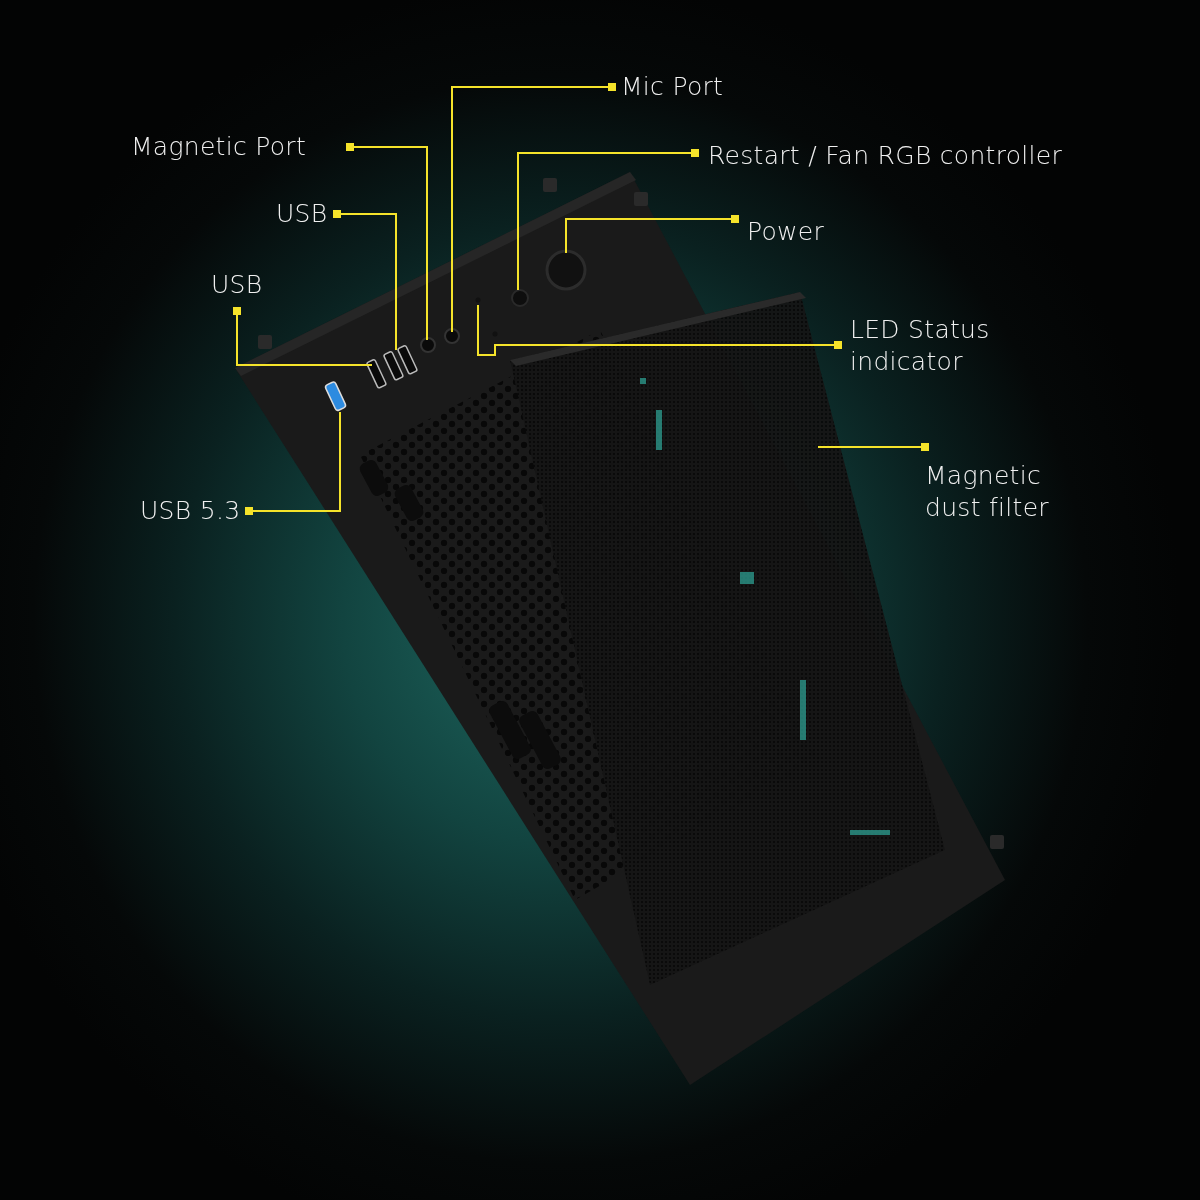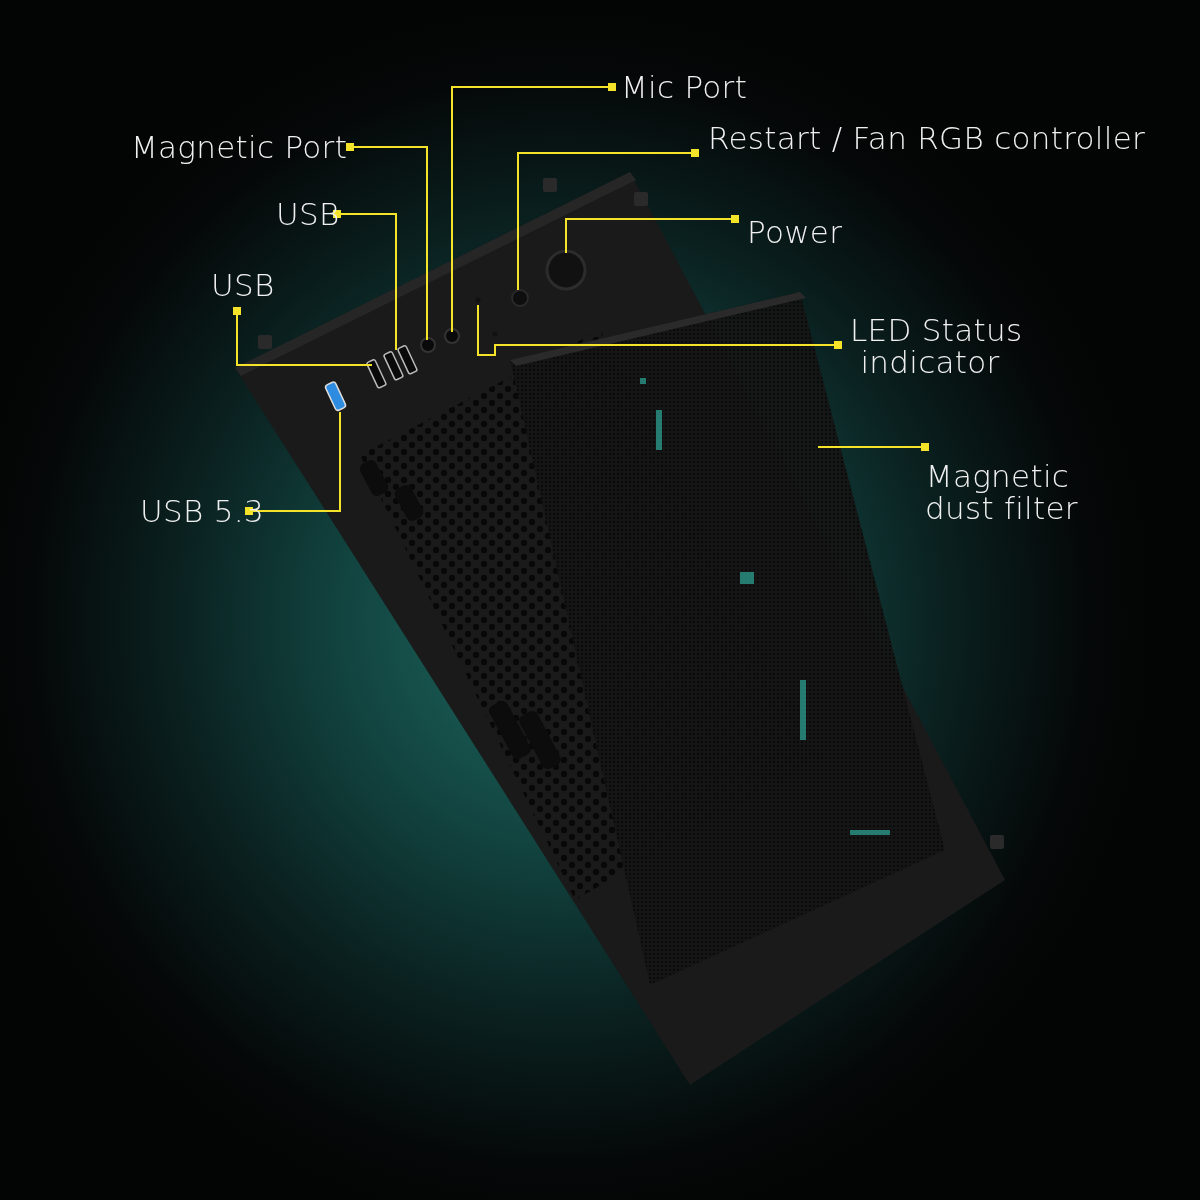--- a/index.html
+++ b/index.html
@@ -1,21 +1,21 @@
 <!DOCTYPE html>
 <html><head>
 <meta charset="utf-8">
 <style>
   html,body{margin:0;padding:0;}
   body{width:1200px;height:1200px;overflow:hidden;position:relative;
     background:radial-gradient(ellipse 620px 640px at 560px 620px,#1f6a62 0%,#124440 35%,#0a2120 62%,#050808 85%,#030404 100%);
     font-family:"DejaVu Sans","Liberation Sans",sans-serif;}
   .case{position:absolute;left:0;top:0;width:1200px;height:1200px;}
-  .label{position:absolute;color:#f0f0f0;font-size:31px;font-weight:300;letter-spacing:0.3px;line-height:32px;white-space:nowrap;}
-  .label.center{text-align:center;}
+  .label{position:absolute;color:#f0f0f0;font-size:25px;font-weight:300;letter-spacing:0.3px;line-height:32px;white-space:nowrap;}
+  .label.center{}
   .lines{position:absolute;left:0;top:0;}
 </style>
 </head>
 <body>
 
 <svg class="case" width="1200" height="1200" viewBox="0 0 1200 1200">
   <defs>
     <pattern id="hex" width="16" height="14" patternUnits="userSpaceOnUse">
       <circle cx="4" cy="4" r="3.2" fill="#060606"></circle>
       <circle cx="12" cy="11" r="3.2" fill="#060606"></circle>
@@ -86,21 +86,21 @@
     <rect x="731" y="215" width="8" height="8"></rect>
     <rect x="233" y="307" width="8" height="8"></rect>
     <rect x="834" y="341" width="8" height="8"></rect>
     <rect x="921" y="443" width="8" height="8"></rect>
     <rect x="245" y="507" width="8" height="8"></rect>
   </g>
 </svg>
 
 <div class="label" style="left:621px;top:71px;">Mic Port</div>
 <div class="label" style="left:131px;top:131px;">Magnetic Port</div>
-<div class="label" style="left:708px;top:122px;">Restart / Fan RGB controller</div>
+<div class="label" style="left:708px;top:140px;">Restart / Fan RGB controller</div>
 <div class="label" style="left:276px;top:198px;">USB</div>
 <div class="label" style="left:747px;top:216px;">Power</div>
 <div class="label" style="left:211px;top:269px;">USB</div>
 <div class="label center" style="left:850px;top:314px;width:160px;">
   <div>LED Status</div>
   <div>indicator</div>
 </div>
 <div class="label center" style="left:925px;top:416px;width:145px;margin-top:44px;">
   <div>Magnetic</div>
   <div>dust filter</div>

